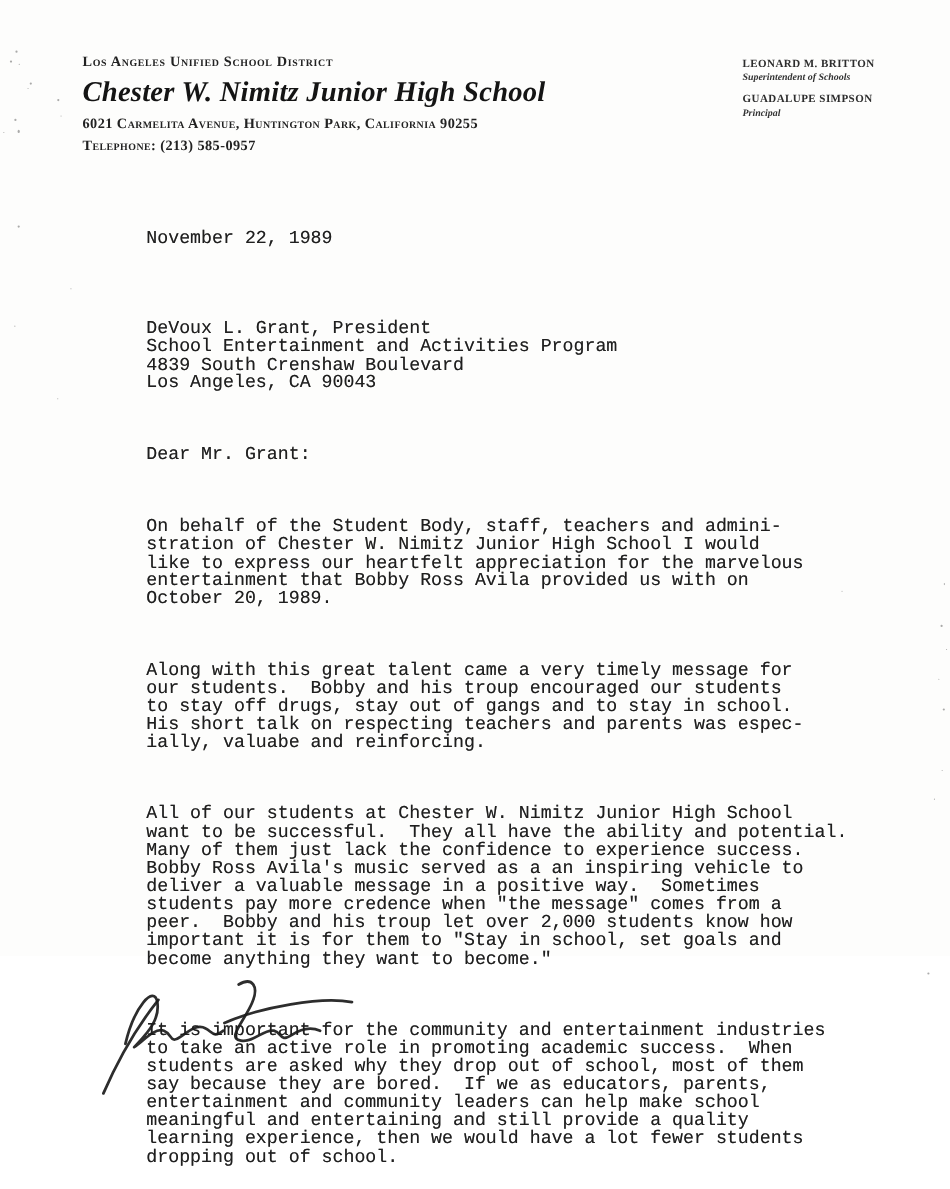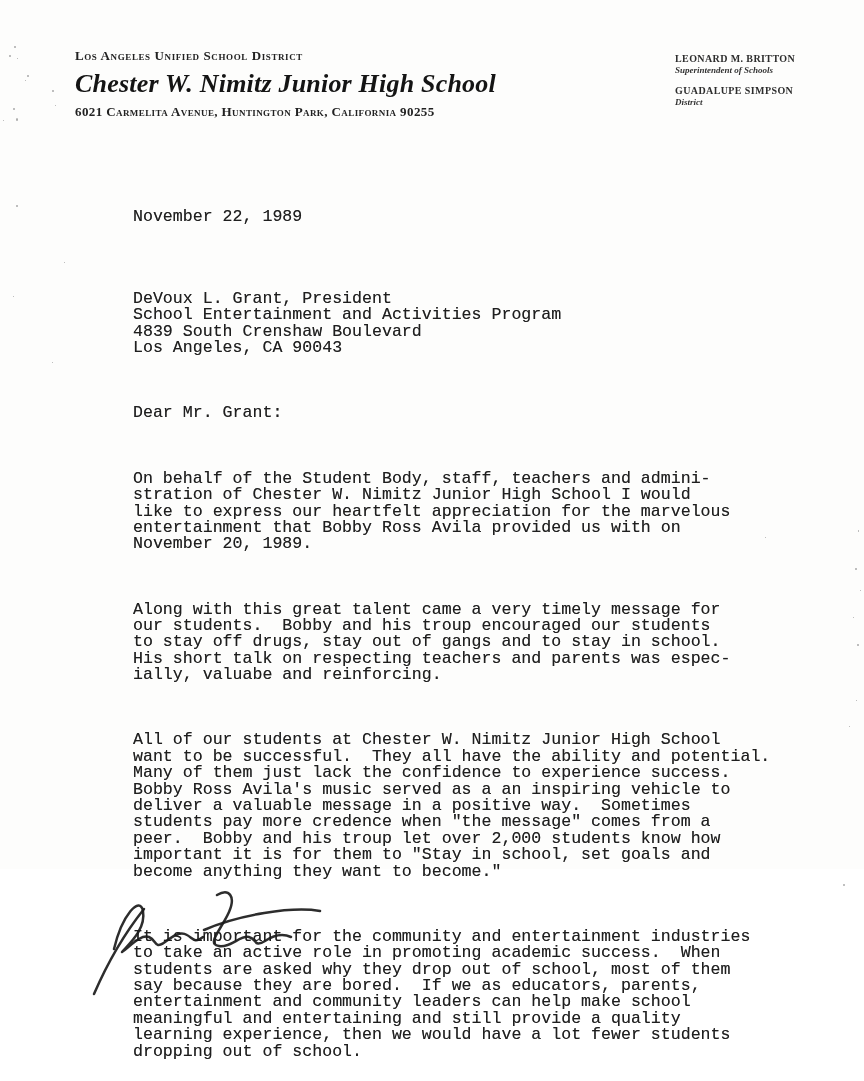--- a/index.html
+++ b/index.html
@@ -78,45 +78,46 @@
 </style>
 </head>
 <body>
 
 <div class="page">
 
   <div class="lh-left">
     <div class="district">Los Angeles Unified School District</div>
     <div class="school">Chester W. Nimitz Junior High School</div>
     <div class="addr">6021 Carmelita Avenue, Huntington Park, California 90255</div>
+    <div class="tel">Telephone: (213) 585-0957</div>
   </div>
 
   <div class="lh-right">
     <div class="official">
       <div class="off-name">LEONARD M. BRITTON</div>
       <div class="off-title">Superintendent of Schools</div>
     </div>
     <div class="official">
       <div class="off-name">GUADALUPE SIMPSON</div>
-      <div class="off-title">District</div>
+      <div class="off-title">Principal</div>
     </div>
   </div>
 
   <div class="letter">
     <div class="date">November 22, 1989</div>
     <div class="recipient">DeVoux L. Grant, President
 School Entertainment and Activities Program
 4839 South Crenshaw Boulevard
 Los Angeles, CA 90043</div>
     <div class="salutation">Dear Mr. Grant:</div>
     <div class="para">On behalf of the Student Body, staff, teachers and admini-
 stration of Chester W. Nimitz Junior High School I would
 like to express our heartfelt appreciation for the marvelous
 entertainment that Bobby Ross Avila provided us with on
-November 20, 1989.</div>
+October 20, 1989.</div>
     <div class="para">Along with this great talent came a very timely message for
 our students.  Bobby and his troup encouraged our students
 to stay off drugs, stay out of gangs and to stay in school.
 His short talk on respecting teachers and parents was espec-
 ially, valuabe and reinforcing.</div>
     <div class="para">All of our students at Chester W. Nimitz Junior High School
 want to be successful.  They all have the ability and potential.
 Many of them just lack the confidence to experience success.
 Bobby Ross Avila's music served as a an inspiring vehicle to
 deliver a valuable message in a positive way.  Sometimes

